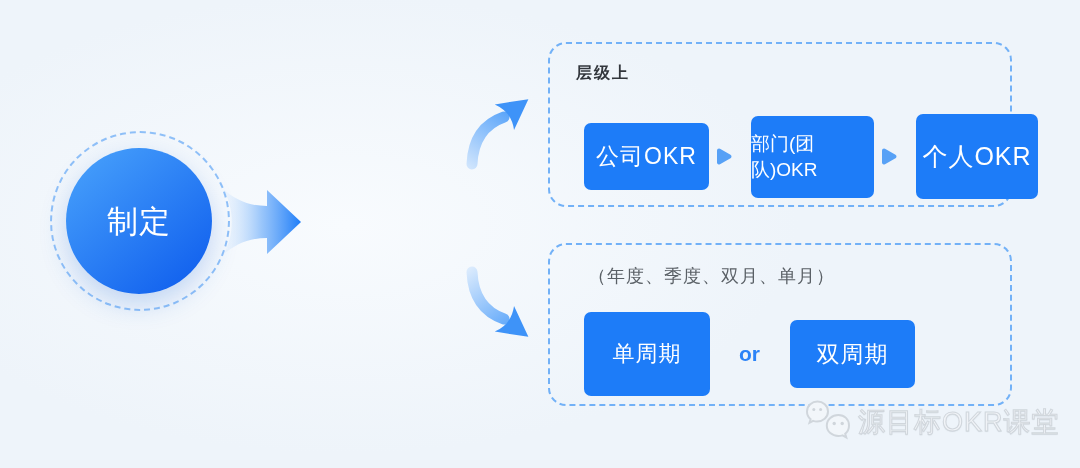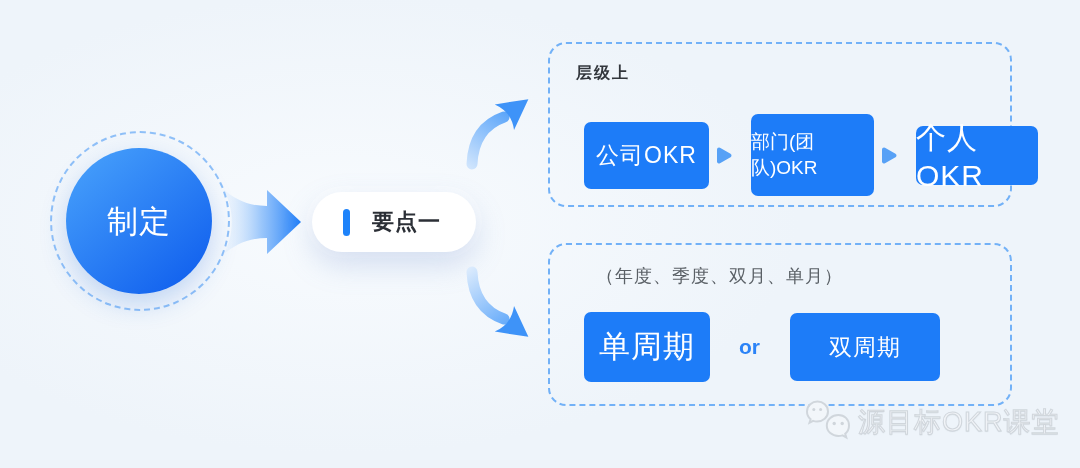--- a/index.html
+++ b/index.html
@@ -71,42 +71,42 @@
   .branch-box.bottom { top: 243px; height: 163px; }
   .branch-title-row {
     position: absolute; left: 26px; top: 19px;
     display: flex; align-items: baseline;
   }
   .branch-title {
     font-size: 16px; font-weight: 700; color: #32363c;
     letter-spacing: 2px;
   }
   .branch-subtitle {
-    font-size: 18px; color: #5a6066; margin-left: 20px;
+    font-size: 18px; color: #5a6066; margin-left: 12px;
     letter-spacing: 1px;
   }
   .node-row {
     position: absolute; left: 23px; top: 70px;
     display: flex; align-items: center;
   }
   .branch-box.bottom .node-row { top: 67px; }
   .node-btn {
     background: #1d7cf8;
     border-radius: 7px;
     color: #ffffff;
     display: flex; align-items: center; justify-content: center;
     font-weight: 500;
     letter-spacing: 1px;
     margin-left: 11px;
   }
   .node-btn.w1 { width: 125px; height: 67px; font-size: 23px; }
   .node-btn.w2 { width: 123px; height: 82px; font-size: 19px; letter-spacing: 0; }
-  .node-btn.w3 { width: 122px; height: 59px; font-size: 30px; }
-  .node-btn.c1 { width: 126px; height: 70px; font-size: 31px; }
-  .node-btn.c2 { width: 150px; height: 68px; font-size: 23px; }
+  .node-btn.w3 { width: 122px; height: 85px; font-size: 25px; }
+  .node-btn.c1 { width: 126px; height: 84px; font-size: 22px; }
+  .node-btn.c2 { width: 125px; height: 68px; font-size: 23px; }
   .tri-sep { margin: 0 7px; display: flex; align-items: center; }
   .or-label {
     font-size: 21px; font-weight: 700; color: #2b83f7;
     margin: 0 19px 0 29px;
   }
   
   .watermark {
     position: absolute; left: 804px; top: 399px;
     display: flex; align-items: center;
     height: 46px;
@@ -137,24 +137,20 @@
         <linearGradient id="gc" x1="0" y1="0.5" x2="1" y2="0.5">
           <stop offset="0" stop-color="#cfe4fc" stop-opacity="0.12"></stop>
           <stop offset="0.5" stop-color="#8abdfa" stop-opacity="0.85"></stop>
           <stop offset="1" stop-color="#1e7df8"></stop>
         </linearGradient>
       </defs>
       <path d="M82,42 L48,10 L48,26 C30,26 16,20 3,8 C16,25 16,59 3,76 C16,64 30,58 48,58 L48,74 Z" fill="url(#gc)"></path>
     </svg>
   </div>
 
-  <div class="point-pill">
-    <span class="accent-bar"></span>
-    <span class="label">要点一</span>
-  </div>
 
   <div class="curve-up">
     <svg width="100" height="90" viewBox="0 0 100 90">
       <defs>
         <linearGradient id="gu" x1="10" y1="80" x2="60" y2="10" gradientUnits="userSpaceOnUse">
           <stop offset="0" stop-color="#ddecfd"></stop>
           <stop offset="1" stop-color="#479af9"></stop>
         </linearGradient>
       </defs>
       <path d="M14,68 C15,44 26,28 46,21" fill="none" stroke="url(#gu)" stroke-width="11" stroke-linecap="round"></path>

